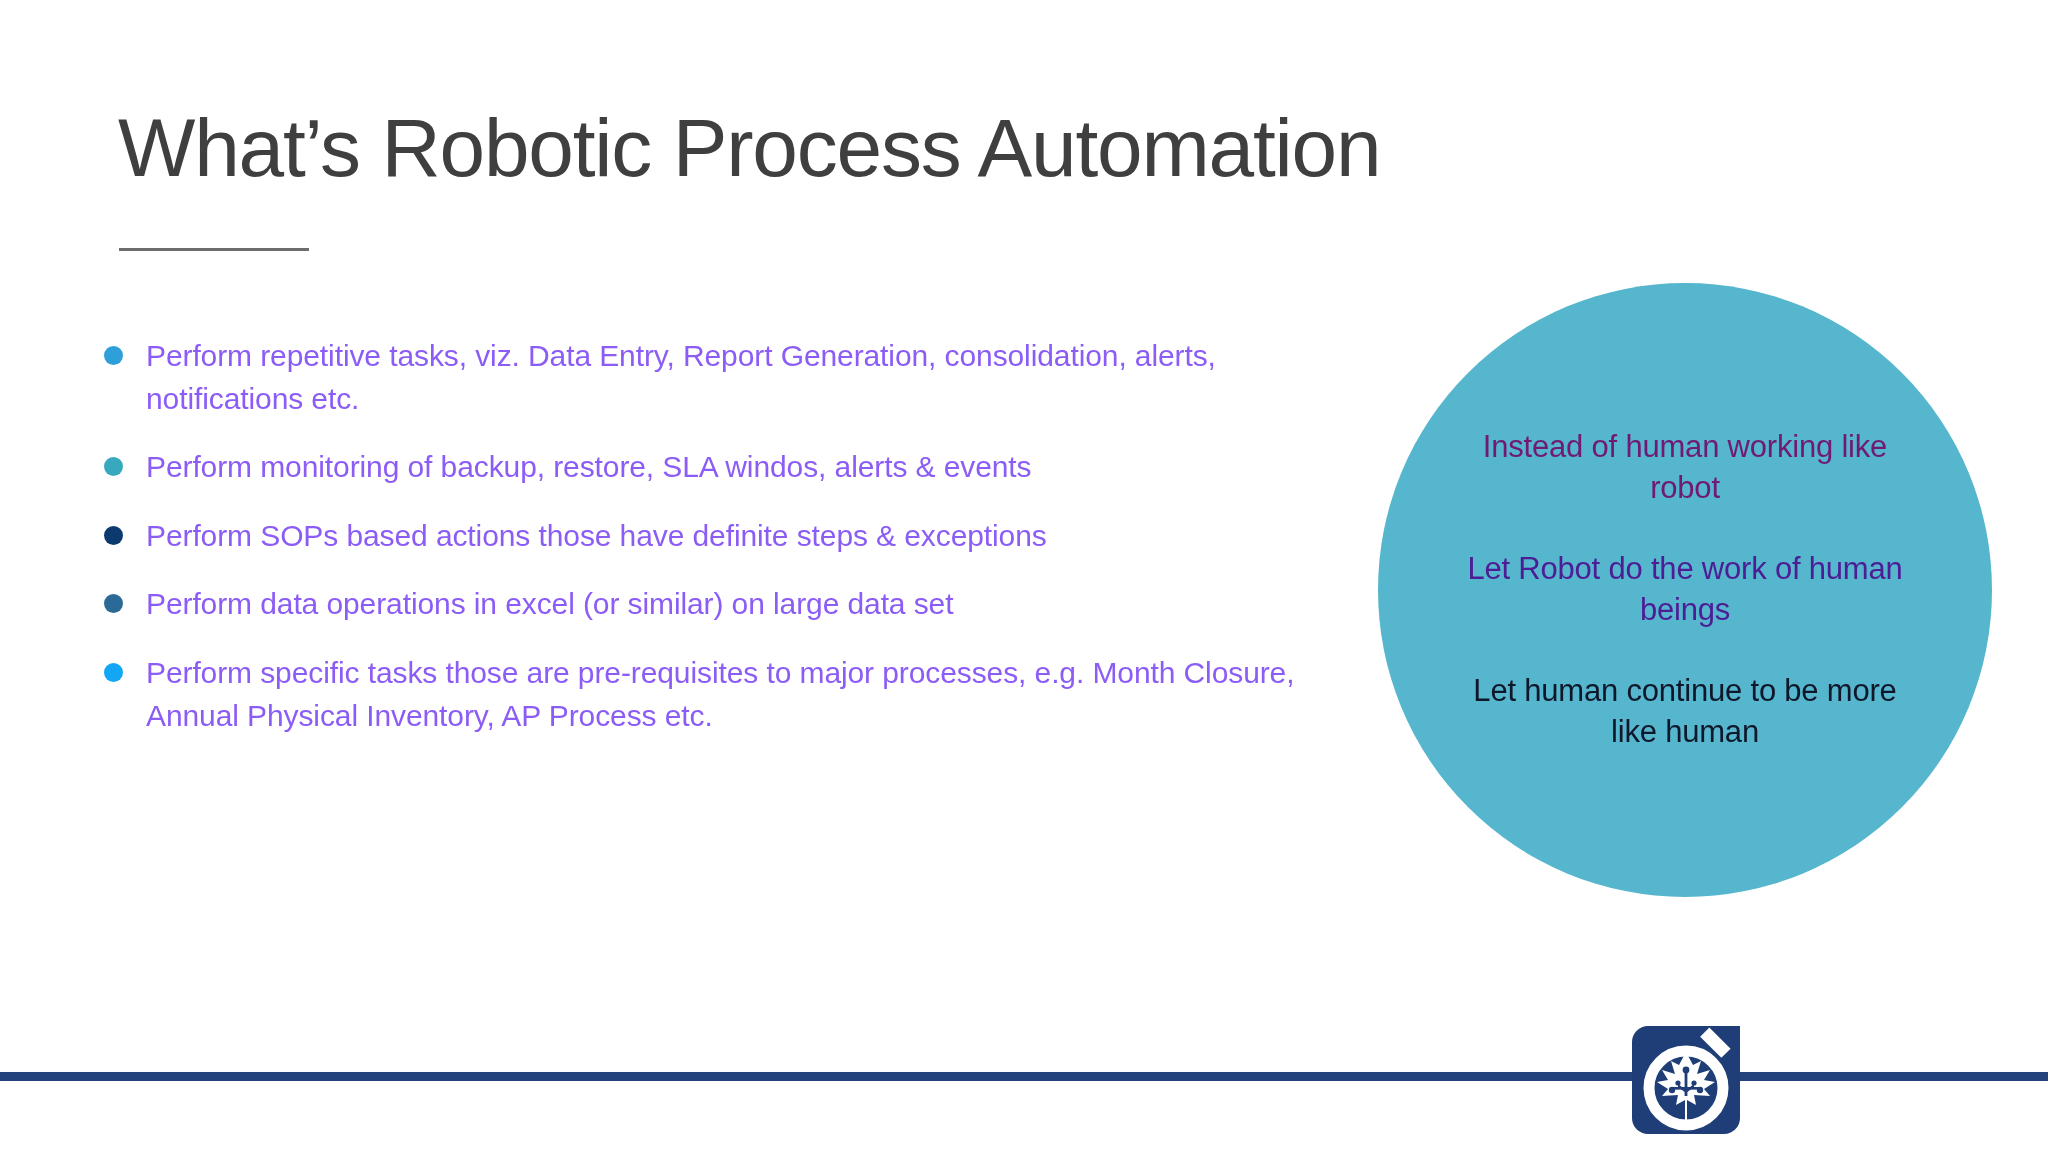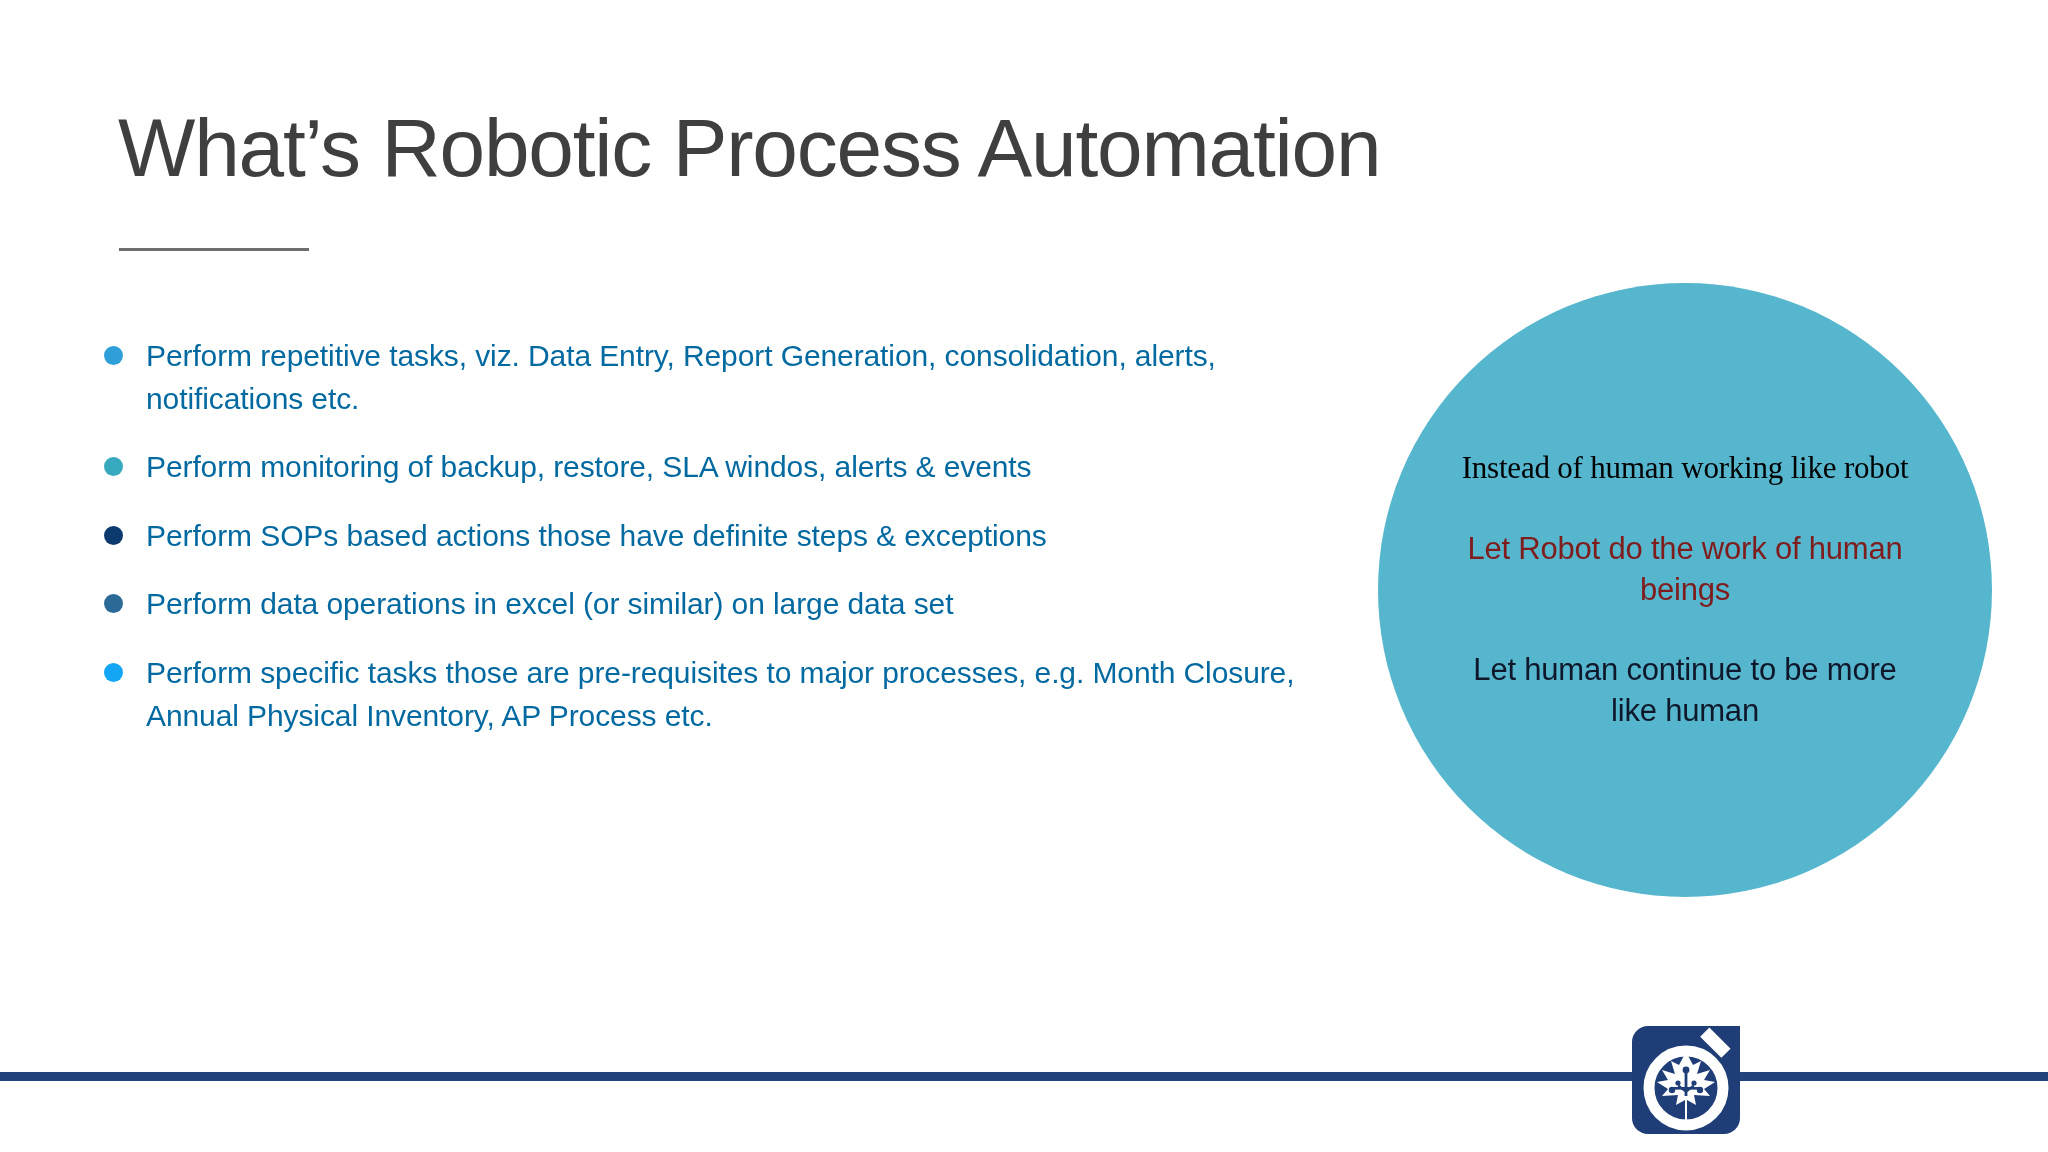--- a/index.html
+++ b/index.html
@@ -56,21 +56,21 @@
     width: 19px;
     height: 19px;
     border-radius: 50%;
     margin-top: 11px;
     margin-right: 23px;
   }
   .bullet-text {
     flex: 1 1 auto;
     font-size: 30px;
     line-height: 1.42;
-    color: #0369a1;
+    color: #8b5cf6;
     letter-spacing: -0.1px;
   }
 
   
   .circle {
     position: absolute;
     left: 1378px;
     top: 283px;
     width: 614px;
     height: 614px;
@@ -144,22 +144,22 @@
 
     <div class="bullet-row">
       <span class="bullet-dot" style="background: rgb(18, 166, 245);"></span>
       <span class="bullet-text">Perform specific tasks those are pre-requisites to major processes, e.g. Month Closure, Annual Physical Inventory, AP Process etc.</span>
     </div>
 
 
   </div>
 
   <div class="circle" style="background: rgb(85, 182, 205);">
-    <div class="circle-line" style="color: #000000; font-family: Liberation Serif, serif;">Instead of human working like robot</div>
-    <div class="circle-line" style="color: #7f1d1d;">Let Robot do the work of human beings</div>
+    <div class="circle-line" style="color: #701a75;">Instead of human working like robot</div>
+    <div class="circle-line" style="color: #4c1d95;">Let Robot do the work of human beings</div>
     <div class="circle-line" style="color: #0f172a;">Let human continue to be more like human</div>
   </div>
 
   <div class="bottom-rule" style="background: rgb(36, 67, 124);"></div>
 
   <div class="logo">
     <svg width="144" height="144" viewBox="0 0 144 144" aria-hidden="true">
       <path d="M18 34 A16 16 0 0 1 34 18 H110 A16 16 0 0 1 126 34 V110 A16 16 0 0 1 110 126 H34 A16 16 0 0 1 18 110 Z" fill="#1f3d77"></path>
       <path d="M96 18 L126 18 L126 48 L104 30 Z" fill="#1f3d77"></path>
       <rect x="95" y="20" width="13" height="30" transform="rotate(-45 101 35)" fill="#ffffff"></rect>

